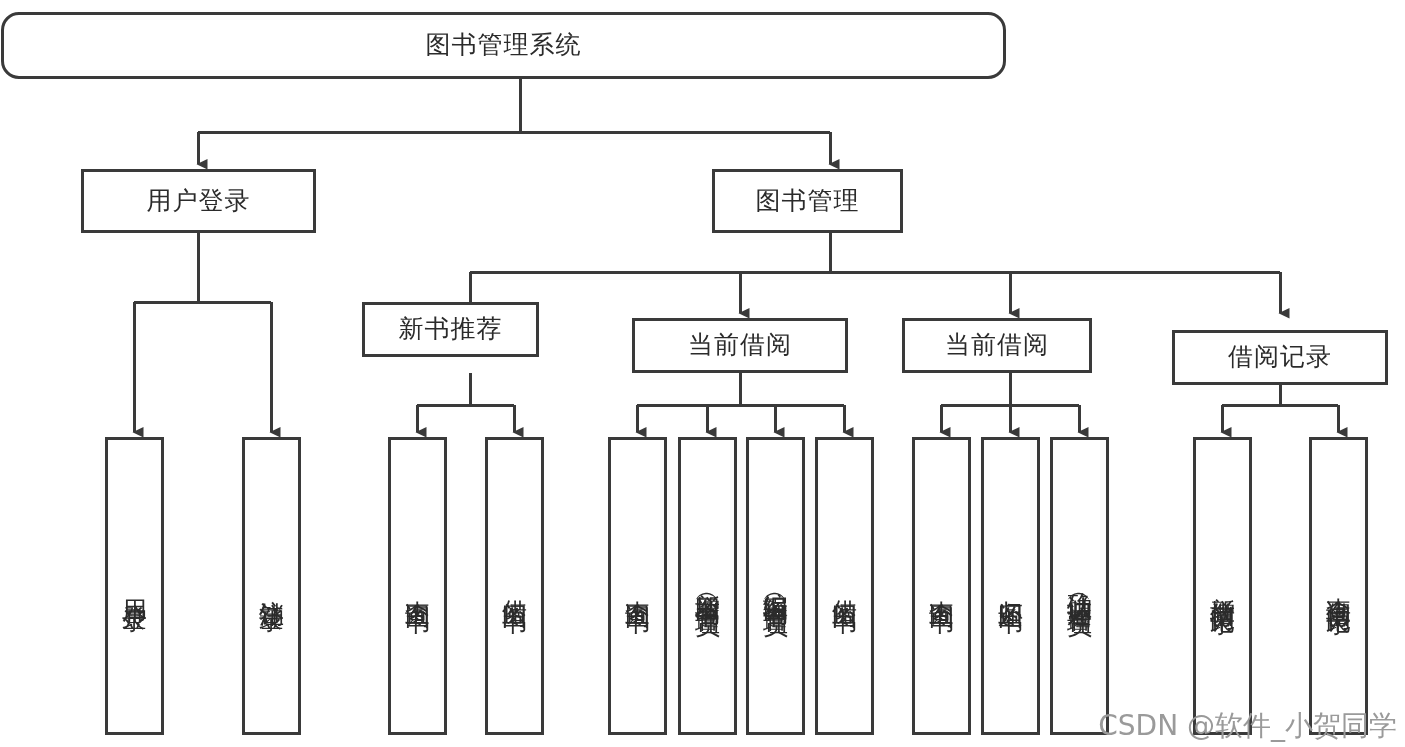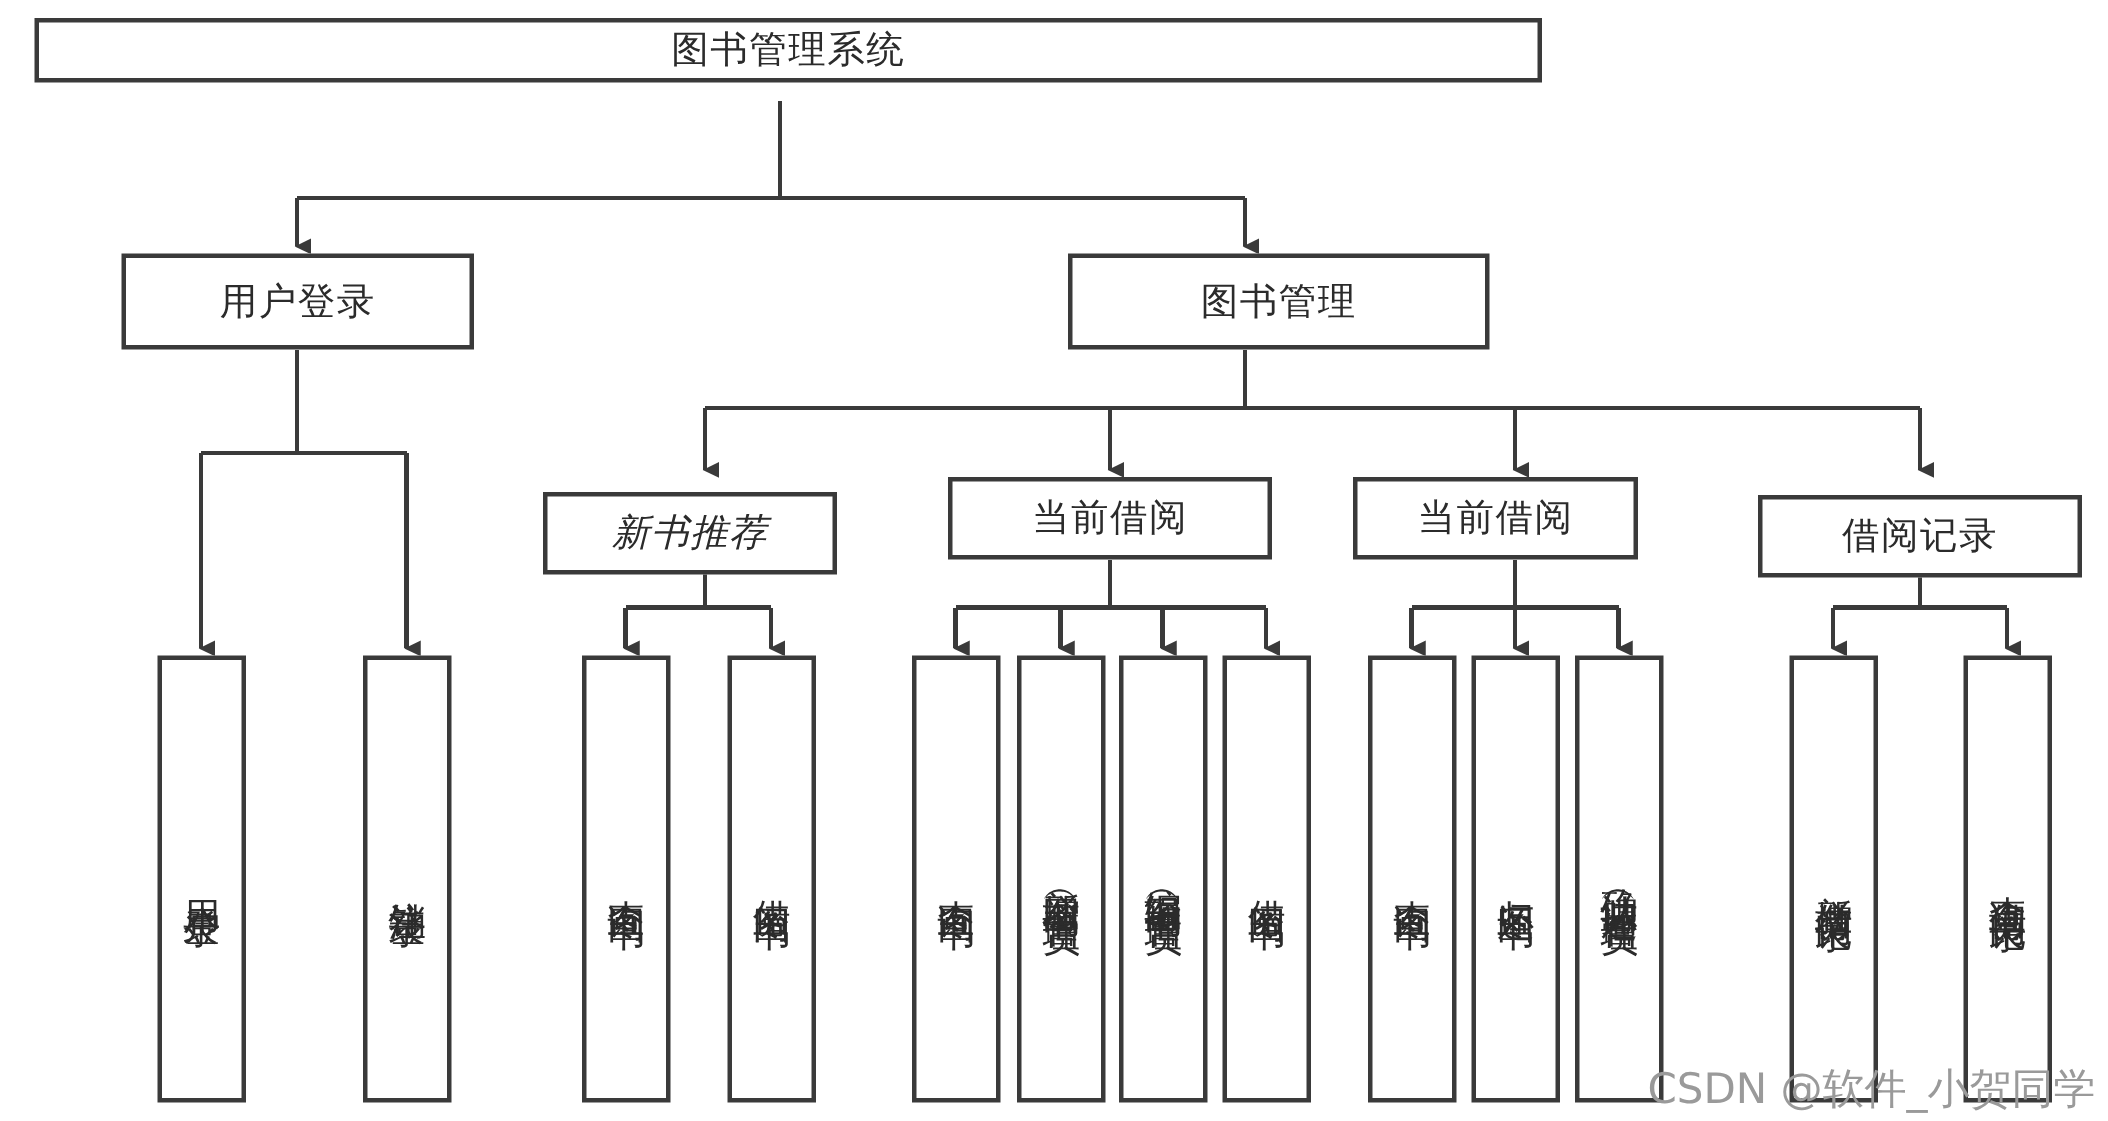--- a/index.html
+++ b/index.html
@@ -115,32 +115,32 @@
       <path d="M1010,405 L1010,432" marker-end="url(#arrow)"></path>
       <path d="M1079,405 L1079,432" marker-end="url(#arrow)"></path>
 
       <path d="M1280,373 L1280,405"></path>
       <path d="M1222,405 L1338,405"></path>
       <path d="M1222,405 L1222,432" marker-end="url(#arrow)"></path>
       <path d="M1338,405 L1338,432" marker-end="url(#arrow)"></path>
     </g>
   </svg>
 
-  <div class="node" style="left:23px; top:12px; width:1005px; height:43px;">
+  <div class="node" style="left:1px; top:12px; width:1005px; height:67px;border-radius:18px;">
     <span class="node-label">图书管理系统</span>
   </div>
 
   <div class="node" style="left:81px; top:169px; width:235px; height:64px;">
     <span class="node-label">用户登录</span>
   </div>
-  <div class="node" style="left:712px; top:169px; width:281px; height:64px;">
+  <div class="node" style="left:712px; top:169px; width:191px; height:64px;">
     <span class="node-label">图书管理</span>
   </div>
 
-  <div class="node" style="left:362px; top:328px; width:196px; height:55px;font-style:italic;">
+  <div class="node" style="left:362px; top:302px; width:177px; height:55px;">
     <span class="node-label">新书推荐</span>
   </div>
   <div class="node" style="left:632px; top:318px; width:216px; height:55px;">
     <span class="node-label">当前借阅</span>
   </div>
   <div class="node" style="left:902px; top:318px; width:190px; height:55px;">
     <span class="node-label">当前借阅</span>
   </div>
   <div class="node" style="left:1172px; top:318px; width:216px; height:55px;margin-top:12px;">
     <span class="node-label">借阅记录</span>

